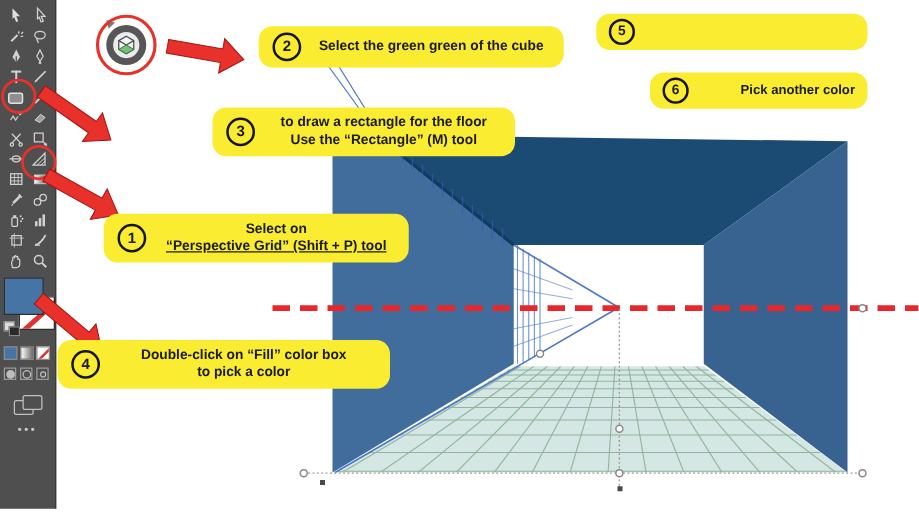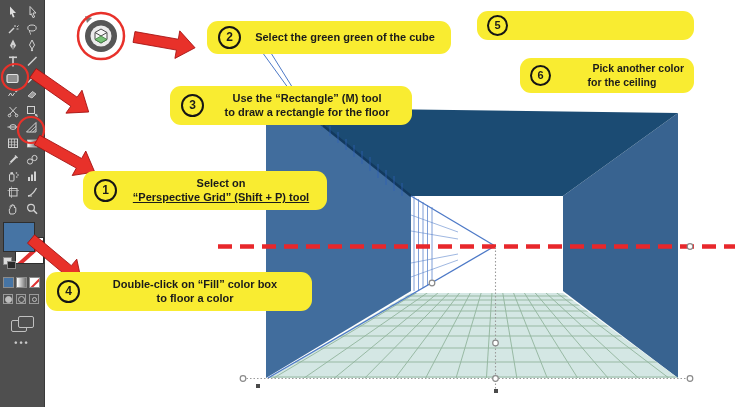--- a/index.html
+++ b/index.html
@@ -400,39 +400,38 @@
 </div>
 
 <div class="callout small" style="left:477px;top:11px;width:217px;">
   <span class="num">5</span>
 </div>
 
 <div class="callout small" style="left:520px;top:58px;width:174px;">
   <span class="num">6</span>
   <span class="lines">
     <span style="display:block;text-align:right;">Pick another color</span>
-    <span style="display:block;">for the ceiling</span>
   </span>
 </div>
 
 <div class="callout" style="left:170px;top:86px;width:242px;">
   <span class="num">3</span>
   <span class="lines">
+    <span style="display:block;">to draw a rectangle for the floor</span>
     <span style="display:block;">Use the “Rectangle” (M) tool</span>
-    <span style="display:block;">to draw a rectangle for the floor</span>
   </span>
 </div>
 
 <div class="callout" style="left:83px;top:171px;width:244px;">
   <span class="num">1</span>
   <span class="lines">
     <span style="display:block;">Select on</span>
     <span style="display:block;text-decoration:underline;">“Perspective Grid” (Shift + P) tool</span>
   </span>
 </div>
 
 <div class="callout" style="left:46px;top:272px;width:266px;">
   <span class="num">4</span>
   <span class="lines">
     <span style="display:block;">Double-click on “Fill” color box</span>
-    <span style="display:block;">to floor a color</span>
+    <span style="display:block;">to pick a color</span>
   </span>
 </div>
 
 </body></html>

